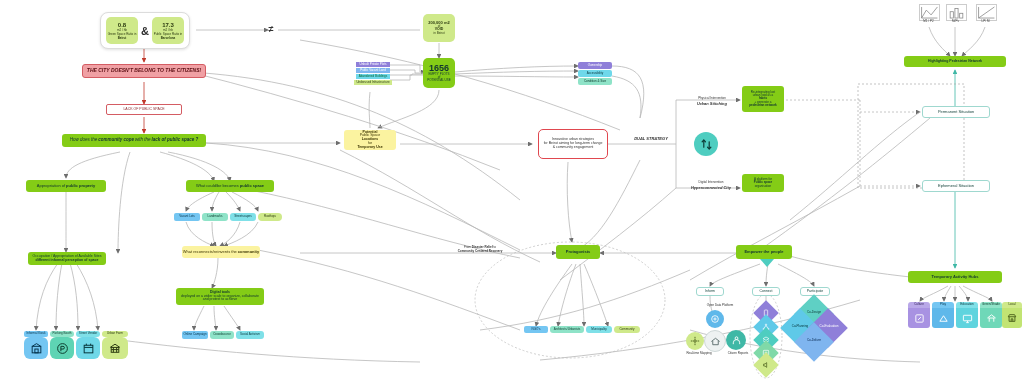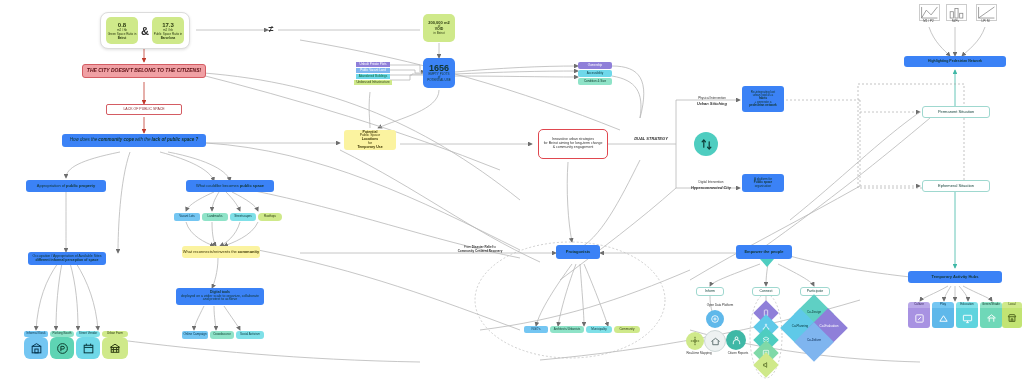--- a/index.html
+++ b/index.html
@@ -2,21 +2,21 @@
 <html><head>
 <meta charset="utf-8">
 <style>
   html,body{margin:0;padding:0;background:#ffffff;}
   body{width:1024px;height:382px;overflow:hidden;
        font-family:"Liberation Sans", sans-serif;color:#2b2b2b;}
   #board{position:relative;width:1024px;height:382px;background:#fff;}
   .node{position:absolute;box-sizing:border-box;display:flex;flex-direction:column;
         align-items:center;justify-content:center;text-align:center;
         line-height:1.05;overflow:hidden;}
-  .teal{background:#3b82f6;border-radius:3px;color:#11352f;}
+  .teal{background:#84cc16;border-radius:3px;color:#11352f;}
   .green{background:#cfe98a;border-radius:5px;color:#2c3b10;}
   .yellow{background:#fbf3a0;border-radius:3px;color:#3a3300;}
   .red{background:#f0a0a4;border-radius:3px;color:#5c0e13;
        border:1px solid #d45c63;font-style:italic;font-weight:bold;}
   .redline{background:#fff;border:1px solid #d45c63;border-radius:2px;color:#8c2b31;}
   .redbox{background:#fff;border:1.5px solid #e0474f;border-radius:5px;color:#333;}
   .white{background:#fff;border:1px solid #9fd8cf;border-radius:3px;color:#17443d;}
   .blue{background:#74c6f2;border-radius:2px;color:#06344d;}
   .cyan{background:#7fe0e8;border-radius:3px;color:#06343a;}
   .mint{background:#8fe3c8;border-radius:3px;color:#0b3b2c;}

